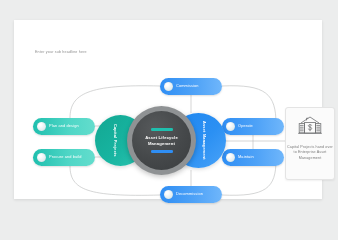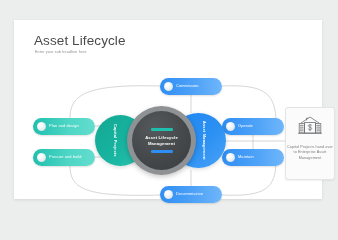--- a/index.html
+++ b/index.html
@@ -106,21 +106,20 @@
   .note .ntext{
     margin-top:5px;font-size:3.7px;color:#7c7c7c;
     text-align:center;line-height:1.45;letter-spacing:0.1px;
   }
 </style>
 </head>
 <body>
 
 <div class="slide">
 
-  <div class="title">Asset Lifecycle</div>
   <div class="subtitle">Enter your sub headline here</div>
 
   <div class="canvas">
 
     <svg class="wires" viewBox="0 0 308 179">
       <g fill="none" stroke="#b9babb" stroke-width="0.6">
 
         <path d="M56 98 C56 74 74 64 146 66"></path>
         <path d="M56 146 C56 170 74 177 146 175"></path>
 

